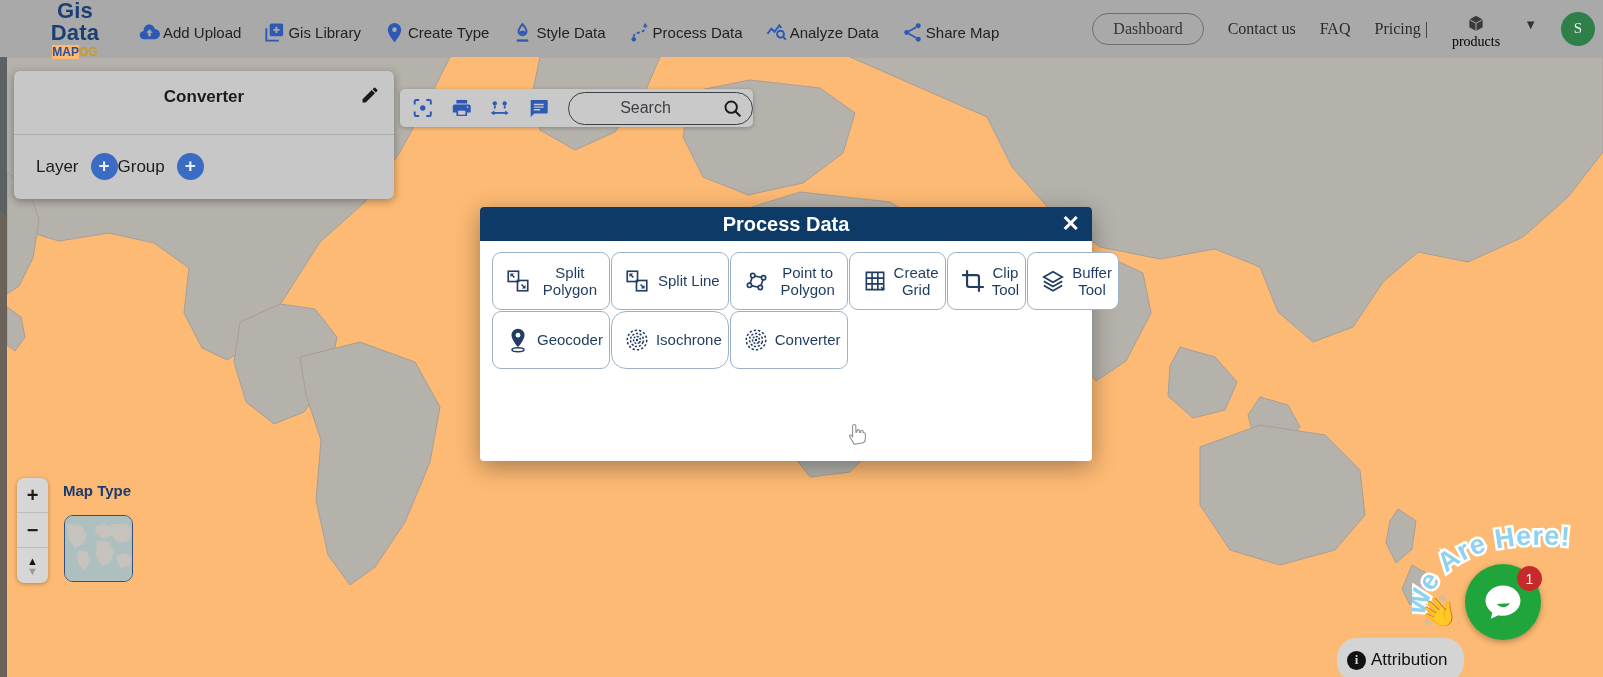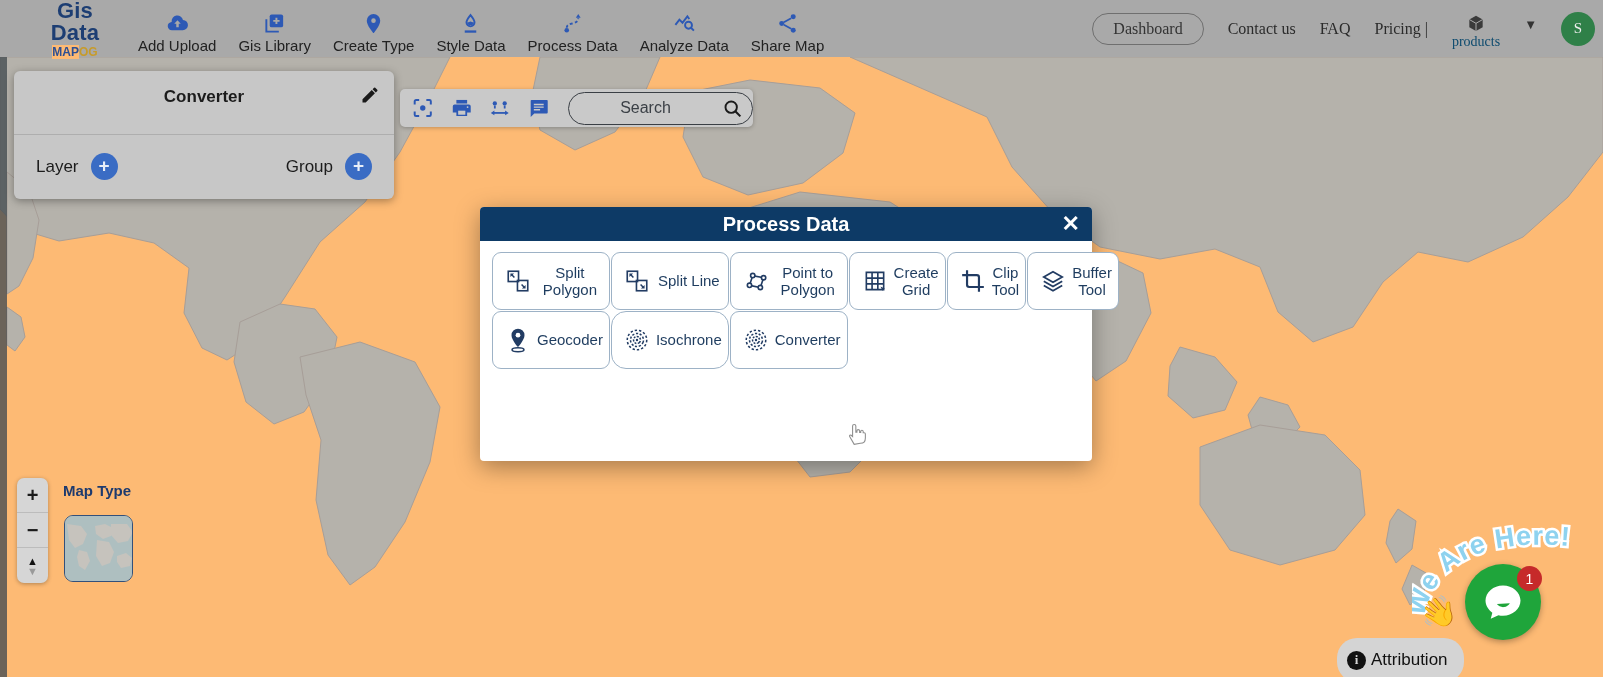--- a/index.html
+++ b/index.html
@@ -8,49 +8,49 @@
 
   
   .nav { position:relative; width:100%; height:57px; background:#a9a9a9;
     display:flex; align-items:center; z-index:30;padding-left:18px; }
   .brand { margin-left:14px; width:86px; text-align:center; line-height:1; }
   .brand-title { font-size:22px; font-weight:bold; color:#1d3e73; letter-spacing:.2px; }
   .brand-sub { font-size:12px; font-weight:bold; margin-top:2px; }
   .brand-sub .map { color:#2c4f94; }
   .brand-sub .og  { color:#c79b2a; }
   .menu { display:flex; align-items:flex-start; margin-left:20px; gap:22px; }
-  .menu-item { display:flex; flex-direction:column; align-items:center; gap:2px;
+  .menu-item { display:flex; align-items:center; gap:2px;
     cursor:pointer; padding-top:8px; }
   .menu-item svg { width:23px; height:23px; }
   .menu-item .lbl { font-size:15px; color:#222; white-space:nowrap; }
   .nav-right { position:absolute; right:8px; top:0; height:57px;
     display:flex; align-items:center; gap:24px;font-family:Liberation Serif, serif; }
   .pill-btn { border:1px solid #6f6f6f; border-radius:18px; background:transparent;
     padding:6px 20px; font-size:16px; color:#333; font-family:inherit; cursor:pointer; }
   .nav-link { font-size:16px; color:#2b2b2b; cursor:pointer; white-space:nowrap; }
   .products { display:flex; flex-direction:column; align-items:center; margin-top:6px; cursor:pointer; }
   .products svg { width:20px; height:20px; }
-  .products .lbl { font-size:14px; color:#0c4a6e; }
+  .products .lbl { font-size:14px; color:#000000; }
   .caret { font-size:13px; color:#333; margin-top:-8px; cursor:pointer; }
   .avatar { width:34px; height:34px; border-radius:50%; background:#2f8048; color:#eee;
     display:flex; align-items:center; justify-content:center; font-size:15px; cursor:pointer; }
 
   
   .map { position:relative; width:100%; height:620px; background:#fdba74; overflow:hidden; }
   .map svg.world { position:absolute; inset:0; }
   .edge-strip { position:absolute; left:0; top:0; width:7px; height:100%;
     background:#464e52; opacity:.8; }
 
   
   .panel { position:absolute; left:14px; top:14px; width:380px; height:128px;
     background:#c7c7c7; border-radius:6px; box-shadow:0 2px 8px rgba(0,0,0,.35); }
   .panel-head { position:relative; height:64px; border-bottom:1px solid #aeaeae; }
   .panel-title { text-align:center; padding-top:16px; font-size:17px; font-weight:600; color:#1c1c1c; }
   .pencil { position:absolute; right:14px; top:14px; width:20px; height:20px; cursor:pointer; }
-  .panel-row { height:63px; display:flex; align-items:center; justify-content:space-between;
+  .panel-row { height:63px; display:flex; align-items:center; justify-content:flex-start;
     padding:0 22px; }
   .addgrp { display:flex; align-items:center; gap:12px; }
   .addgrp .lbl { font-size:17px; color:#1c1c1c; }
   .plus-circle { width:27px; height:27px; border-radius:50%; background:#3a6cc4; color:#e8eef8;
     font-size:19px; line-height:25px; text-align:center; cursor:pointer; font-weight:bold; }
 
   
   .toolbar { position:absolute; left:400px; top:15px; width:353px; height:38px;
     background:#c9c9c9; border-radius:5px; display:flex; align-items:center;
     padding-left:12px; gap:17px; box-shadow:0 1px 4px rgba(0,0,0,.25);margin-top:17px; }

